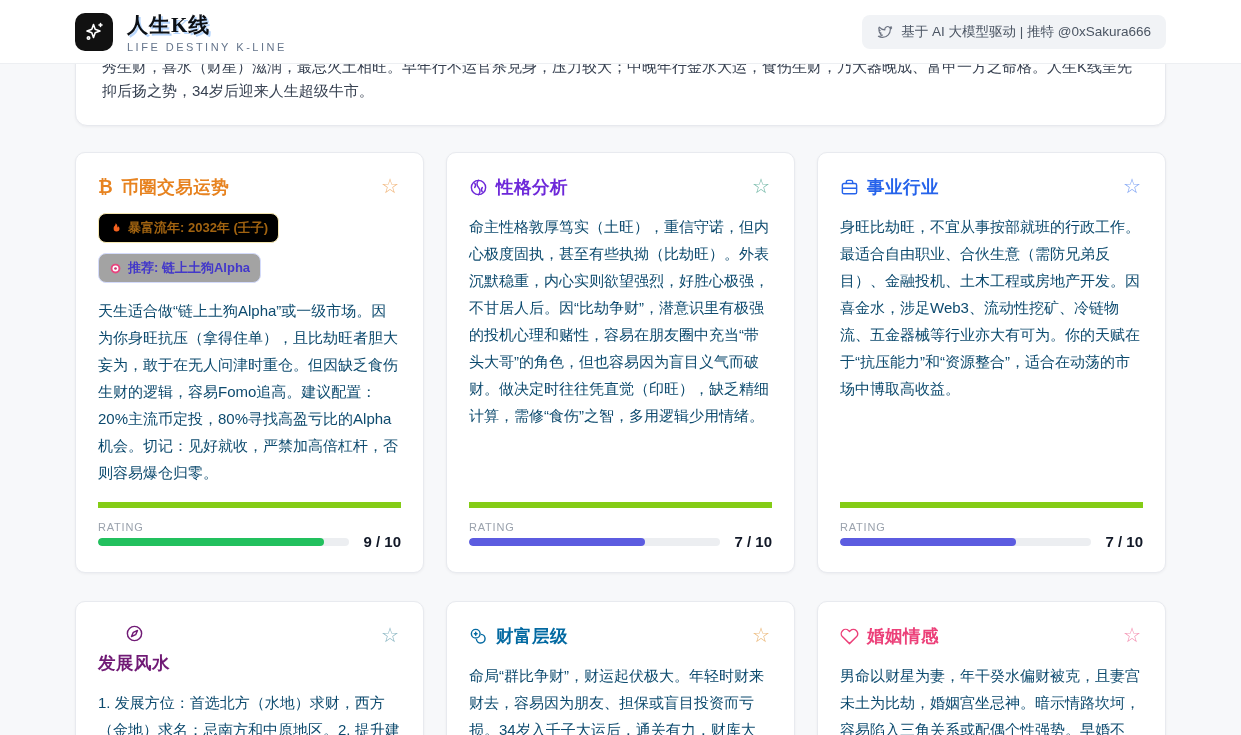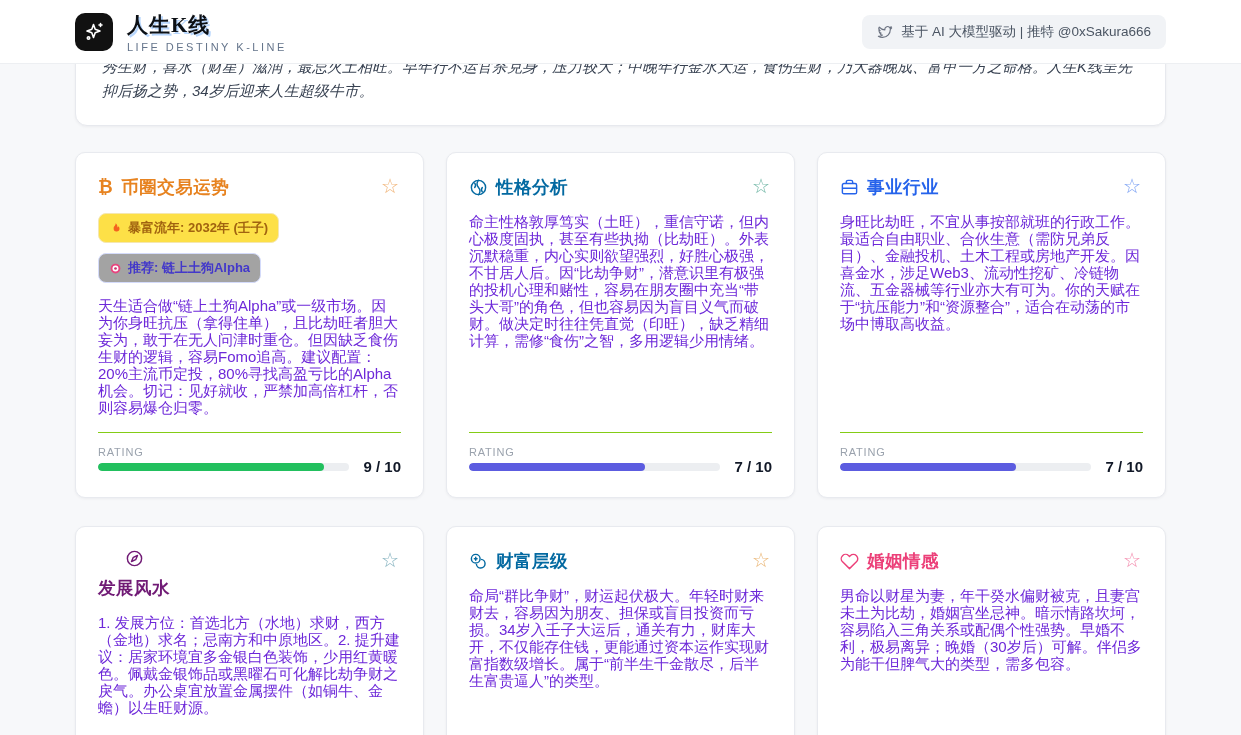--- a/index.html
+++ b/index.html
@@ -31,21 +31,21 @@
     display:flex; align-items:center; gap:8px;
     background:#f1f3f6; border-radius:8px; padding:8px 15px;
     font-size:13.5px; color:#4b5563; cursor:pointer;
   }
   
   main { position:relative; z-index:1; padding:0 75px; }
   .summary-card {
     margin-top:-40px; background:#fff; border:1px solid #e7e9ee; border-radius:12px;
     box-shadow:0 1px 3px rgba(16,24,40,.05);
     padding:30px 26px 22px;
-    font-size:15px; line-height:24px; color:#374151;font-style:italic;
+    font-size:15px; line-height:24px; color:#374151;
   }
   .grid {
     margin-top:26px;
     display:grid; grid-template-columns:repeat(3,1fr); gap:28px 22px;
   }
   .card {
     background:#fff; border:1px solid #e8eaef; border-radius:10px;
     box-shadow:0 1px 3px rgba(16,24,40,.05);
     padding:22px; min-height:296px;
     display:flex; flex-direction:column;
@@ -61,24 +61,24 @@
     background:none; border:none; font-size:18px; line-height:1; cursor:pointer; opacity:.55;
     padding:2px;
   }
   .badges { display:flex; gap:10px; margin-top:14px; flex-wrap:wrap; }
   .badge {
     display:inline-flex; align-items:center; gap:6px;
     border:1px solid transparent; border-radius:8px; padding:5px 10px;
     font-size:13px; font-weight:700; white-space:nowrap;
   }
   .card-body {
-    margin-top:14px; font-size:15px; line-height:17px; color:#6d28d9;
+    margin-top:14px; font-size:15px; line-height:27px; color:#0c4a6e;
     flex:1;
   }
-  .rating { border-top:1px solid #84cc16; margin-top:16px; padding-top:13px; }
+  .rating { border-top:6px solid #84cc16; margin-top:16px; padding-top:13px; }
   .rating-label { font-size:11px; color:#9aa2ad; letter-spacing:.8px; }
   .rating-row { display:flex; align-items:center; gap:14px; }
   .track { flex:1; height:8px; background:#eceef1; border-radius:99px; overflow:hidden; }
   .fill { height:100%; border-radius:99px; }
   .rating-value { font-size:15px; font-weight:700; color:#111827; white-space:nowrap; }
 </style>
 </head>
 <body>
 
 <header>
@@ -111,21 +111,21 @@
 
     <article class="card">
       <div class="card-head">
         <h2 class="card-title" style="color: rgb(231, 131, 32);">
           <span class="glyph">₿</span>
           <span>币圈交易运势</span>
         </h2>
         <button class="star" style="color: rgb(231, 131, 32);">☆</button>
       </div>
       <div class="badges">
-        <span class="badge" style="background: #fde047; border-color: rgb(245, 231, 176); color: rgb(161, 99, 16);">
+        <span class="badge" style="background: #000000; border-color: rgb(245, 231, 176); color: rgb(161, 99, 16);">
           <svg width="13" height="13" viewBox="0 0 24 24" fill="#f4621f">
             <path d="M12 2.5c1.2 3.4-3.4 5.3-3.4 9.3a5.4 5.4 0 0 0 10.8.5c0-1.8-.9-3.2-1.9-4.5-.4 1.2-1 1.8-2 2.2.6-2.6-.9-6-3.5-7.5z"></path>
           </svg>
           <span>暴富流年: 2032年 (壬子)</span>
         </span>
         <span class="badge" style="background: #a3a3a3; border-color: rgb(212, 219, 251); color: rgb(67, 56, 202);">
           <svg width="13" height="13" viewBox="0 0 24 24">
             <circle cx="12" cy="12" r="9" fill="#e8457f"></circle>
             <circle cx="12" cy="12" r="5.5" fill="#ffffff"></circle>
             <circle cx="12" cy="12" r="2.5" fill="#c2366b"></circle>
@@ -140,21 +140,21 @@
           <div class="track">
             <div class="fill" style="width: 90%; background: rgb(34, 192, 94);"></div>
           </div>
           <div class="rating-value">9 / 10</div>
         </div>
       </div>
     </article>
 
     <article class="card">
       <div class="card-head">
-        <h2 class="card-title" style="color: #0369a1;">
+        <h2 class="card-title" style="color: #6d28d9;">
           <svg width="19" height="19" viewBox="0 0 24 24" fill="none" stroke="currentColor" stroke-width="1.8" stroke-linecap="round">
             <circle cx="12" cy="12" r="9"></circle>
             <path d="M12 3c-2.2 2.6-2.2 6.4 0 9s2.2 6.4 0 9"></path>
             <path d="M7.2 6.5c1.4 1.8 1.4 3.7 0 5.5M16.8 12c-1.4 1.8-1.4 3.7 0 5.5"></path>
           </svg>
           <span>性格分析</span>
         </h2>
         <button class="star" style="color: rgb(19, 135, 107);">☆</button>
       </div>
       <p class="card-body">命主性格敦厚笃实（土旺），重信守诺，但内心极度固执，甚至有些执拗（比劫旺）。外表沉默稳重，内心实则欲望强烈，好胜心极强，不甘居人后。因“比劫争财”，潜意识里有极强的投机心理和赌性，容易在朋友圈中充当“带头大哥”的角色，但也容易因为盲目义气而破财。做决定时往往凭直觉（印旺），缺乏精细计算，需修“食伤”之智，多用逻辑少用情绪。</p>

